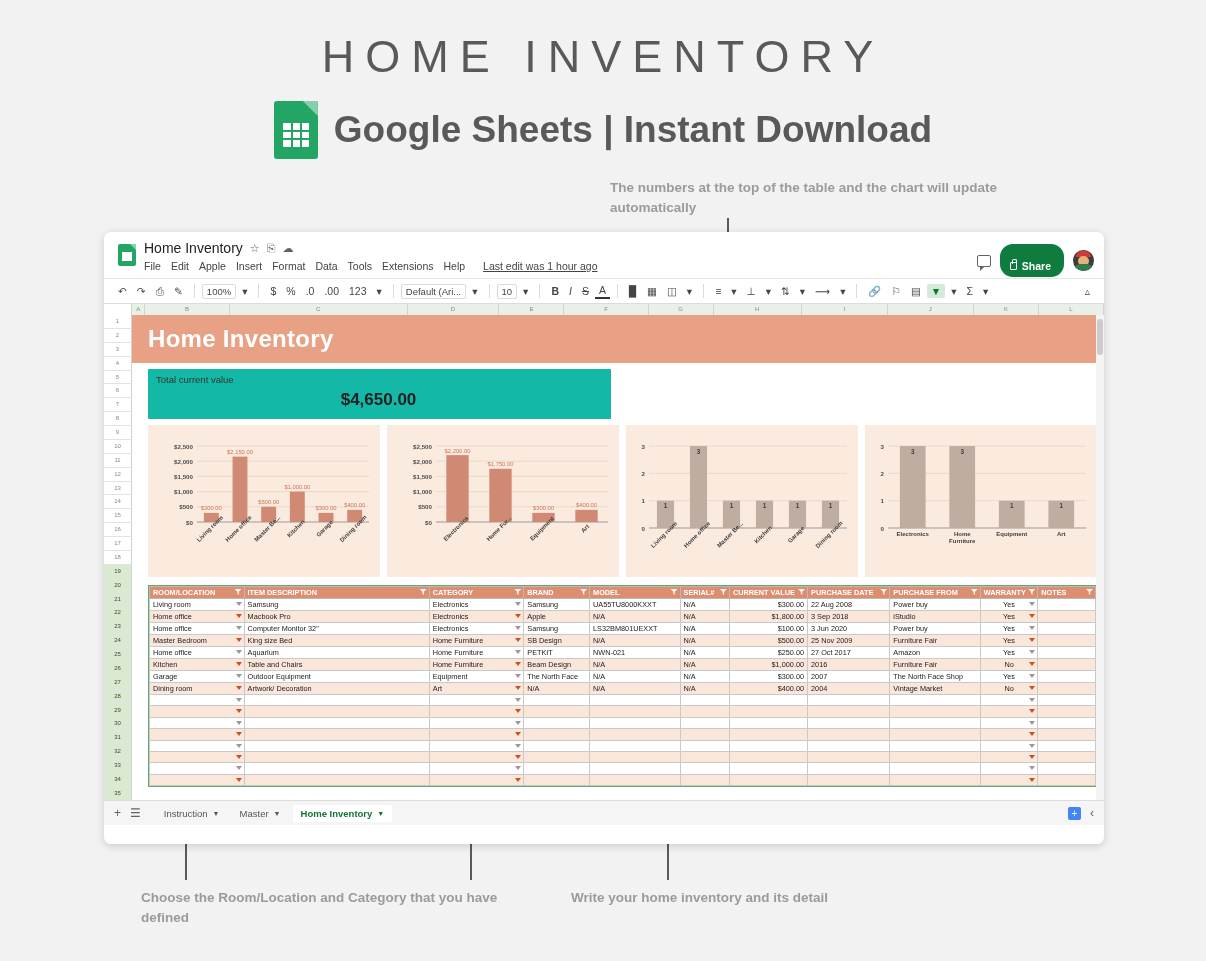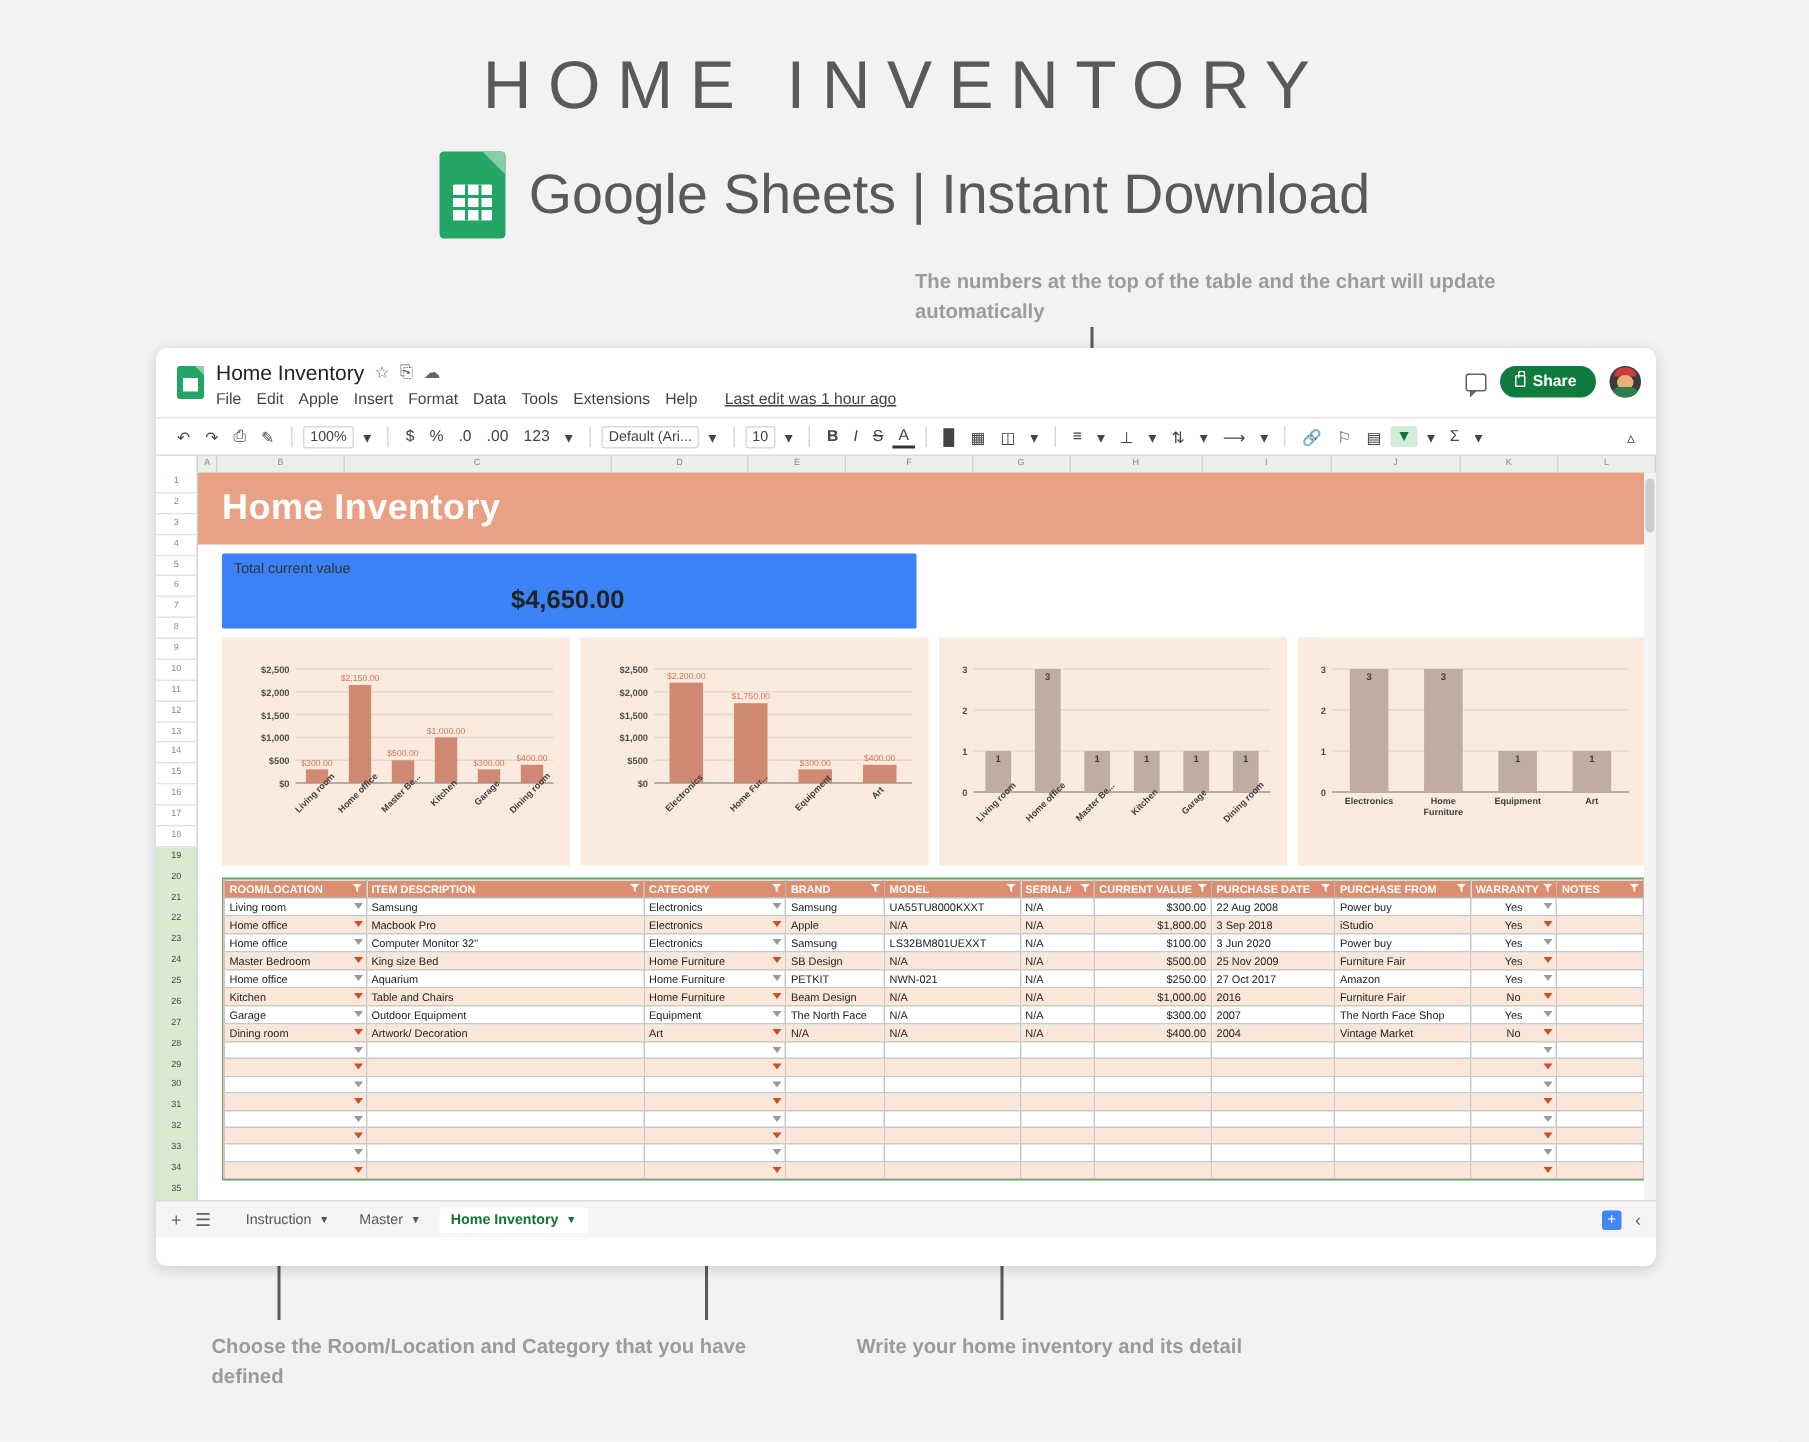--- a/index.html
+++ b/index.html
@@ -31,21 +31,21 @@
     clip-path:polygon(0 0, 100% 100%, 100% 0);
   }
   .gs-logo .grid {
     position:absolute; left:9px; top:22px; width:26px; height:24px;
     background:#fff; border-radius:1px;
   }
   .gs-logo .grid i {
     position:absolute; background:#23a566;
   }
   .promo-sub {
-    font-size:37px; font-weight:400; color:#58595b; white-space:nowrap;
+    font-size:37px; font-weight:700; color:#58595b; white-space:nowrap;
   }
 
   
   .callout {
     position:absolute; color:#9b9b9b; font-weight:bold; font-size:13.5px;
     line-height:1.45;
   }
   .leader {
     position:absolute; background:#5a5a5a; width:2px;
   }
@@ -68,21 +68,21 @@
   .doc-title { font-size:14px; color:#222; font-weight:400; }
   .t-ic { color:#5f6368; font-size:11px; cursor:pointer; }
   .menu-row { display:flex; align-items:center; gap:10px; margin-top:4px; }
   .menu-row span { font-size:10.5px; color:#444; }
   .lastedit { font-size:9.5px; color:#777; text-decoration:underline; margin-left:8px; }
   .tb-right { display:flex; align-items:center; gap:9px; padding-top:4px; }
   .comment-ic { width:14px; height:12px; border:1.7px solid #5f6368; border-radius:2px; position:relative; }
   .comment-ic::after{content:"";position:absolute;left:2px;bottom:-5px;border-top:5px solid #5f6368;border-right:5px solid transparent;}
   .share-btn {
     background:#0f7b3f; color:#fff; font-size:10.5px; font-weight:bold;
-    border-radius:13px; padding:4px 13px 5px 10px; display:flex; align-items:center; gap:5px;
+    border-radius:13px; padding:16px 13px 5px 10px; display:flex; align-items:center; gap:5px;
   }
   .lock { width:7px; height:8px; border:1.4px solid #fff; border-radius:1px; position:relative; }
   .lock::before{content:"";position:absolute;left:1px;top:-4px;width:3px;height:4px;border:1.4px solid #fff;border-bottom:none;border-radius:2px 2px 0 0;}
   .avatar { width:21px; height:21px; border-radius:50%; background:#3d3d3d; overflow:hidden; position:relative; }
   .avatar .hat{position:absolute;left:3px;top:1px;width:15px;height:6px;background:#cf3b3b;border-radius:7px 7px 0 0;}
   .avatar .face{position:absolute;left:5px;top:6px;width:11px;height:10px;background:#e8b07a;border-radius:50%;}
   .avatar .body{position:absolute;left:1px;bottom:0;width:19px;height:7px;background:#2e7d4f;border-radius:6px 6px 0 0;}
 
   
   .toolbar {
@@ -115,21 +115,21 @@
     border-bottom:1px solid #e2e2e2; border-right:1px solid #d3d3d3;
     background:#fff;
   }
   .rowhdr .r.sel { background:#d9ead0; color:#444; }
   .sheet-area { flex:1 1 auto; position:relative; background:#fff; }
 
   .banner { background:#e8a184; height:48px; display:flex; align-items:center; padding-left:16px; }
   .banner h1 { margin:0; color:#fff; font-size:24px; font-weight:bold; letter-spacing:.3px; }
 
   .cards { display:flex; gap:8px; padding:6px 12px 0 16px; }
-  .card { background:#3b82f6; border-radius:1px; padding:5px 10px 9px 8px; }
+  .card { background:#14b8a6; border-radius:1px; padding:5px 10px 9px 8px; }
   .card .lbl { font-size:9.5px; color:#333; }
   .card .val { text-align:center; font-size:17px; font-weight:bold; color:#222; margin-top:5px; }
 
   .charts { display:flex; gap:7px; padding:6px 12px 0 16px; }
   .chart {
     background:#fbeade; position:relative; height:152px; padding:7px 5px 3px 5px;
   }
   .chart svg { display:block; }
 
   

